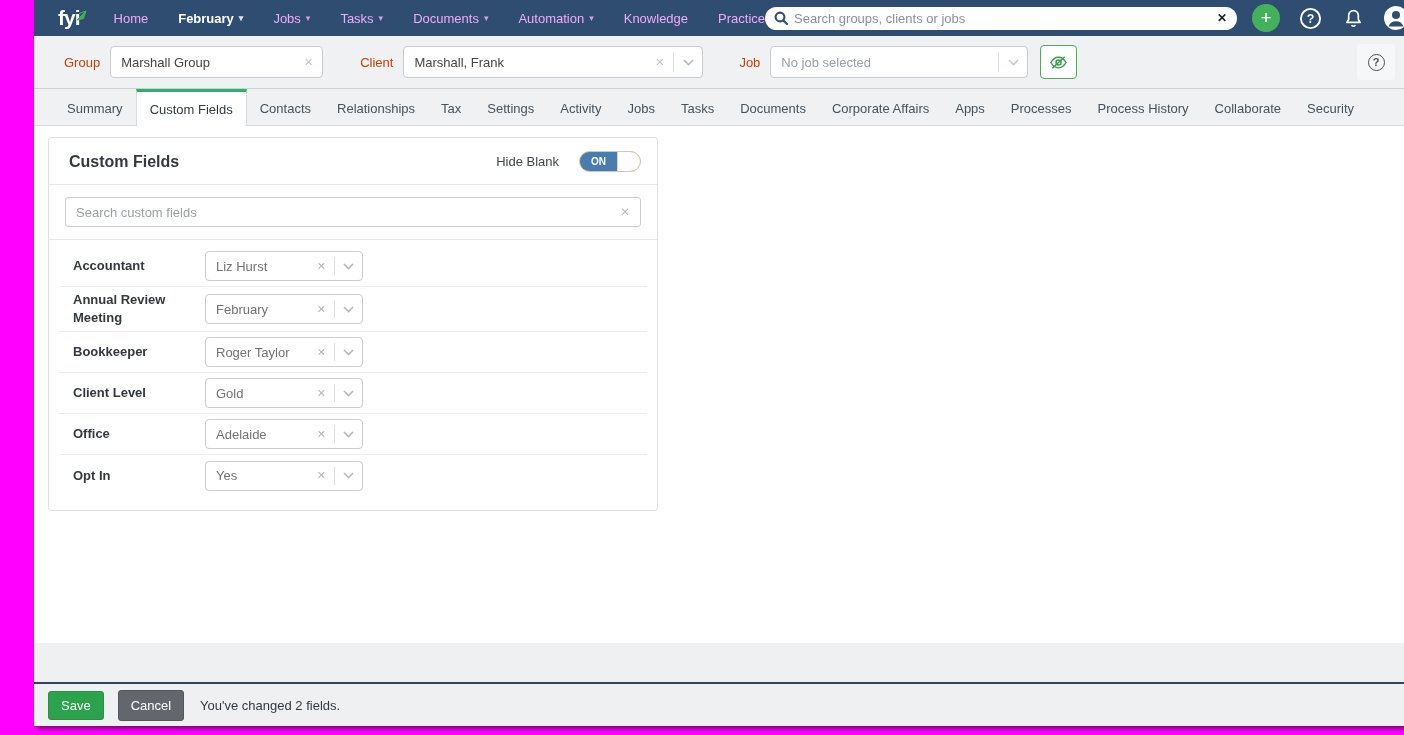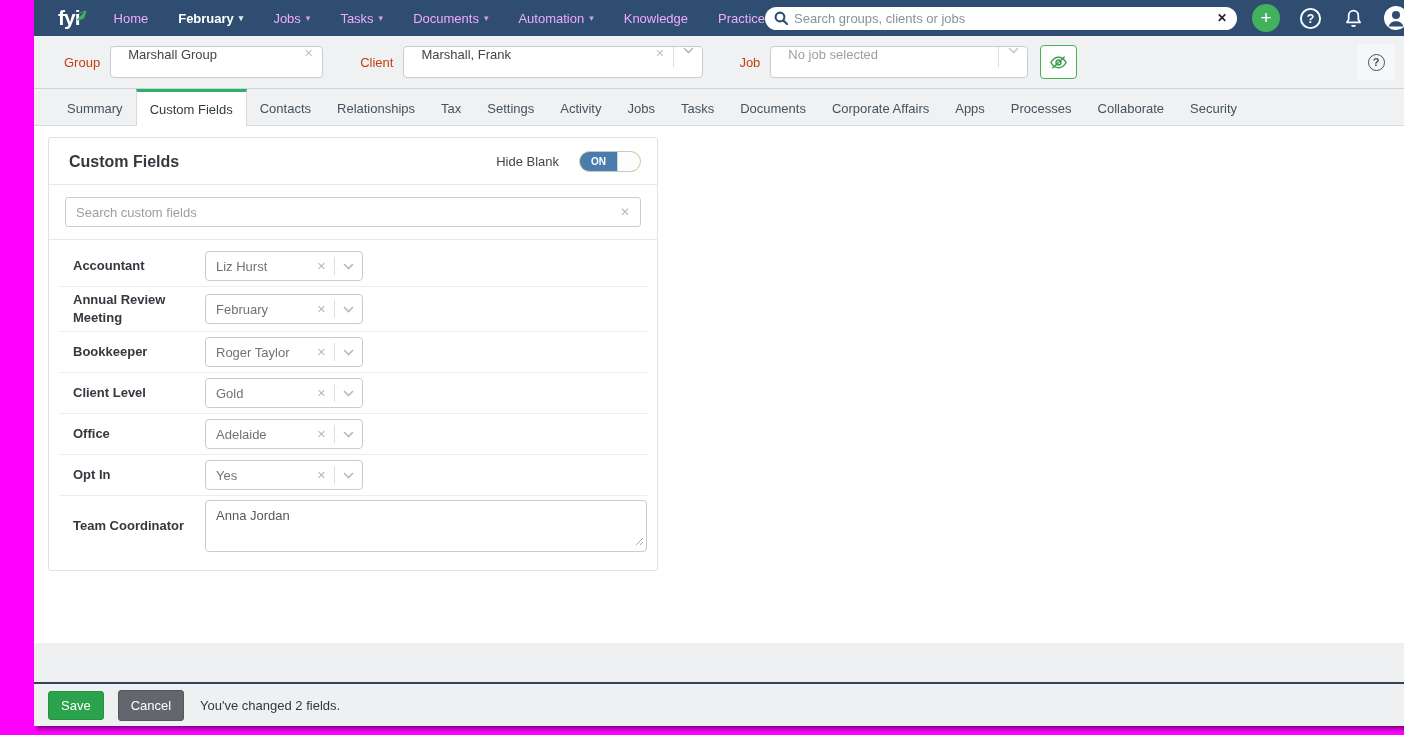--- a/index.html
+++ b/index.html
@@ -27,21 +27,21 @@
   .top-icons { display:flex; align-items:center; gap:17px; margin-left:15px; }
   .plus-btn { width:28px; height:28px; border-radius:50%; background:#43b05c; color:#fff; font-size:19px;
               display:flex; align-items:center; justify-content:center; cursor:pointer; line-height:1; padding-bottom:2px; }
   .icon-btn { width:26px; height:26px; display:flex; align-items:center; justify-content:center; cursor:pointer; }
 
   
   .contextbar { height:53px; flex:0 0 53px; background:#f0f1f2; border-bottom:1px solid #cfd2d4;
                 display:flex; align-items:center; padding:0 18px 0 30px; }
   .ctx-label { font-size:13px; color:#c2410c; margin-right:10px; white-space:nowrap; }
   .ctx-input { height:32px; background:#fff; border:1px solid #c9cccf; border-radius:4px;
-               display:flex; align-items:flex-start; overflow:hidden;padding-left:7px; }
+               display:flex; align-items:center; overflow:hidden; }
   .ctx-input input { border:none; outline:none; flex:1; font-size:13px; color:#444; padding:0 8px 0 10px;
                      font-family:"Liberation Sans",sans-serif; min-width:0; background:transparent; }
   .ctx-x { color:#c0c3c6; font-size:11px; padding:0 9px; cursor:pointer; }
   .ctx-div { width:1px; height:20px; background:#dcdee0; }
   .ctx-chev { width:28px; display:flex; align-items:center; justify-content:center; cursor:pointer; }
   .ctx-placeholder { flex:1; font-size:13px; color:#9aa0a6; padding:0 8px 0 10px; white-space:nowrap; overflow:hidden; }
   .eye-btn { width:37px; height:34px; margin-left:12px; background:#fdfefd; border:1px solid #4caf50;
              border-radius:4px; display:flex; align-items:center; justify-content:center; cursor:pointer; }
   .help-btn { margin-left:auto; width:38px; height:36px; background:#f6f7f8; border-radius:4px;
               display:flex; align-items:center; justify-content:center; cursor:pointer; margin-right:14px; }
@@ -230,20 +230,21 @@
       <div class="tab">Relationships</div>
       <div class="tab">Tax</div>
       <div class="tab">Settings</div>
       <div class="tab">Activity</div>
       <div class="tab">Jobs</div>
       <div class="tab">Tasks</div>
       <div class="tab">Documents</div>
       <div class="tab">Corporate Affairs</div>
       <div class="tab">Apps</div>
       <div class="tab">Processes</div>
+      <div class="tab">Process History</div>
       <div class="tab">Collaborate</div>
       <div class="tab">Security</div>
     </div>
 
   <div class="content">
     <div class="card">
       <div class="card-header">
         <span class="card-title">Custom Fields</span>
         <div class="hideblank">
           <span class="hideblank-label">Hide Blank</span>
@@ -331,32 +332,20 @@
       <span class="value-slot">Yes</span>
       <span class="sel-x">✕</span>
       <span class="sel-div"></span>
       <span class="sel-chev">
         <svg width="11" height="7" viewBox="0 0 11 7" fill="none" stroke="#b5b8bb" stroke-width="1.6">
                   <polyline points="1,1 5.5,5.5 10,1"></polyline>
                 </svg>
       </span>
     </div>
   </div>
-          <div class="field-row ta">
-    <div class="field-label">Team Coordinator</div>
-    <div class="textarea-box control">
-      <span class="value-slot">Anna Jordan</span>
-      <span class="resize-h">
-        <svg width="9" height="9" viewBox="0 0 9 9">
-                  <line x1="1" y1="8" x2="8" y2="1" stroke="#aaadb0" stroke-width="1"></line>
-                  <line x1="5" y1="8" x2="8" y2="5" stroke="#aaadb0" stroke-width="1"></line>
-                </svg>
-      </span>
-    </div>
-  </div>
         </div>
     </div>
   </div>
 
   <div class="spacer"></div>
 
   <div class="footer">
     <button class="btn btn-save">Save</button>
     <button class="btn btn-cancel">Cancel</button>
     <span class="footer-status">You've changed 2 fields.</span>

